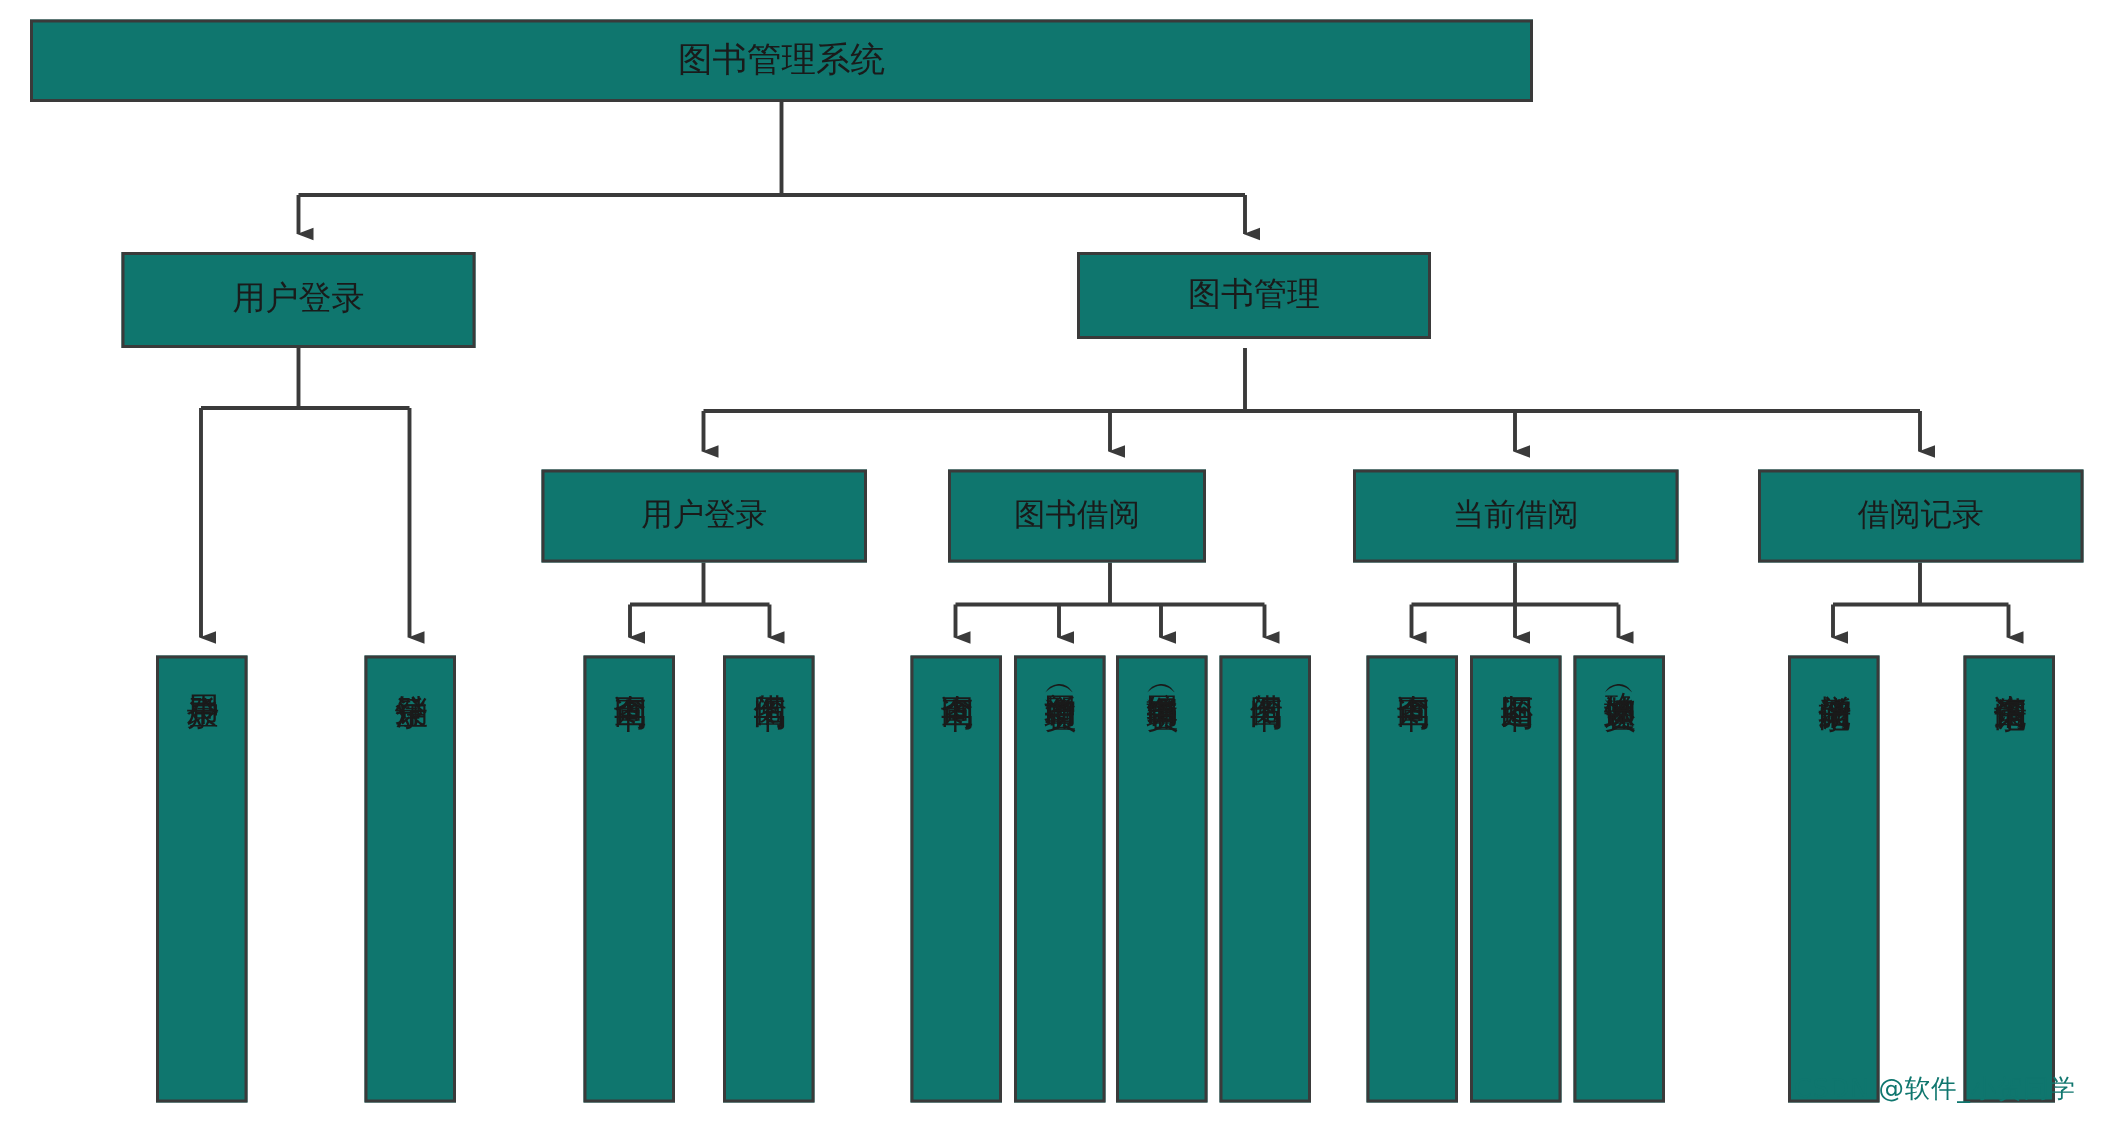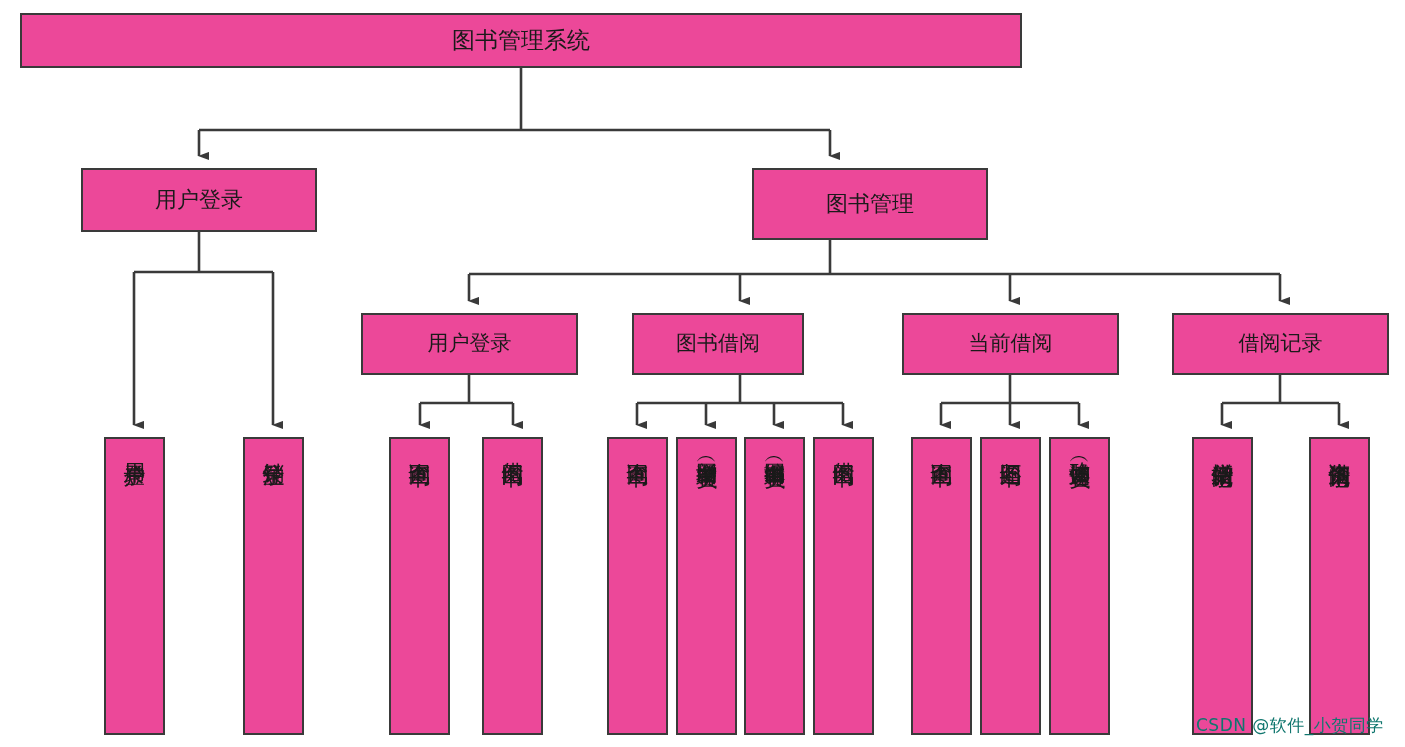--- a/index.html
+++ b/index.html
@@ -17,21 +17,21 @@
   }
   #edges{
     position:absolute;
     left:0;top:0;
     width:1405px;height:747px;
     pointer-events:none;
   }
   .node{
     position:absolute;
     box-sizing:border-box;
-    background:#ec4899;
+    background:#0f766e;
     border:2.5px solid #3a3a3a;
     display:flex;
     align-items:center;
     justify-content:center;
     color:#1a1a1a;
     z-index:2;
   }
   .node .label{
     display:block;
     text-align:center;
@@ -125,21 +125,21 @@
     </g>
   </svg>
 
   <div class="node root" style="left:20px;top:13px;width:1002px;height:55px;">
     <span class="label">图书管理系统</span>
   </div>
 
   <div class="node lvl2" style="left:81px;top:168px;width:236px;height:64px;">
     <span class="label">用户登录</span>
   </div>
-  <div class="node lvl2" style="left:752px;top:168px;width:236px;height:72px;">
+  <div class="node lvl2" style="left:718px;top:168px;width:236px;height:58px;">
     <span class="label">图书管理</span>
   </div>
 
   <div class="node lvl3" style="left:361px;top:313px;width:217px;height:62px;">
     <span class="label">用户登录</span>
   </div>
   <div class="node lvl3" style="left:632px;top:313px;width:172px;height:62px;">
     <span class="label">图书借阅</span>
   </div>
   <div class="node lvl3" style="left:902px;top:313px;width:217px;height:62px;">

